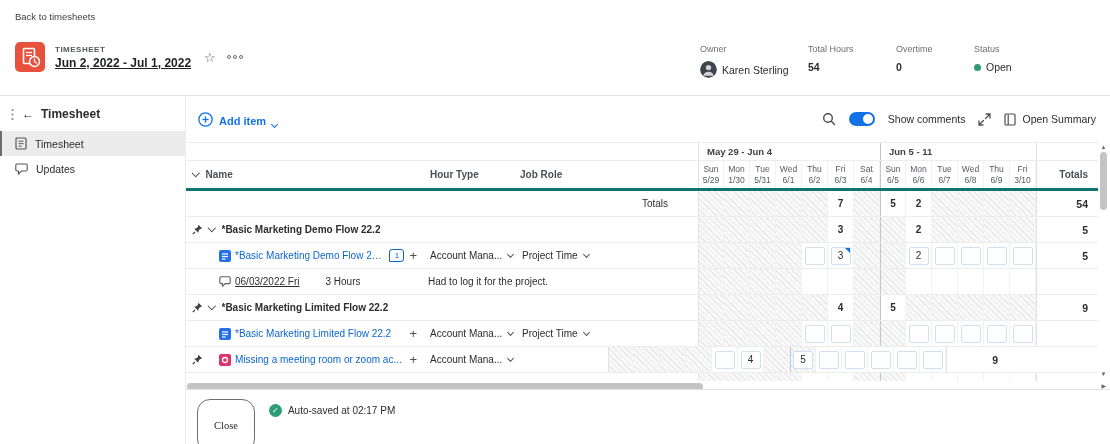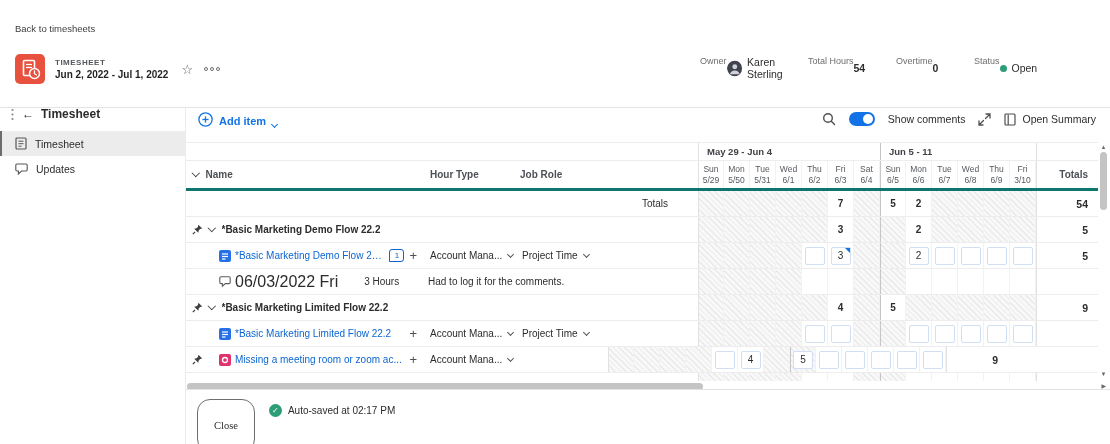--- a/index.html
+++ b/index.html
@@ -2,31 +2,31 @@
 <html><head>
 <meta charset="utf-8">
 <style>
   * { box-sizing: border-box; margin: 0; padding: 0; }
   html,body { width:1110px; height:444px; }
   body {
     position: relative; overflow: hidden; background:#fff; color:#2c2c2c;
     font-family: "Liberation Sans", "DejaVu Sans", sans-serif; font-size:10px;
   }
   
-  .page-header { position:absolute; left:0; top:12px; width:1110px; height:96px; background:#fff; border-bottom:1px solid #e4e4e4; z-index:2; }
+  .page-header { position:absolute; left:0; top:0; width:1110px; height:96px; background:#fff; border-bottom:1px solid #e4e4e4; z-index:2; }
   .back-link { position:absolute; left:15px; top:11px; font-size:9.5px; color:#3d3d3d; cursor:pointer; text-decoration:none; }
   .title-wrap { position:absolute; left:15px; top:42px; display:flex; align-items:center; }
   .ts-icon { width:30px; height:30px; margin-right:10px; display:flex; }
   .eyebrow { font-size:8px; font-weight:700; letter-spacing:.5px; color:#54575c; }
-  .title { font-size:10px; font-weight:700; color:#1f2123; margin-top:2px; white-space:nowrap; }
+  .title { font-size:12px; font-weight:700; color:#1f2123; margin-top:2px; white-space:nowrap;text-decoration:underline; }
   .star { margin-left:13px; font-size:13px; color:#5c5c5c; cursor:pointer; }
   .more-menu { margin-left:11px; display:flex; gap:2px; cursor:pointer; align-items:center; }
   .more-menu i { width:4px; height:4px; border:1px solid #6e6e6e; border-radius:50%; display:block; }
   .meta { position:absolute; left:700px; top:44px; display:flex; }
-  .mcol { display:flex; flex-direction:row; }
+  .mcol { display:flex; flex-direction:column; }
   .m-owner{width:108px} .m-hours{width:88px} .m-ot{width:78px} .m-status{width:70px}
   .m-label { font-size:9px; color:#6e6e6e; margin-bottom:7px; }
   .m-val { font-size:10.5px; display:flex; align-items:center; gap:5px; }
   .m-val.bold { font-weight:700; }
   .avatar { width:17px; height:17px; border-radius:50%; overflow:hidden; display:flex; cursor:pointer; }
   .status-dot { width:7px; height:7px; border-radius:50%; background:#2D9D78; }
   
   .sidebar { position:absolute; left:0; top:96px; width:185px; bottom:0; background:#fff; }
   .panel-head { display:flex; align-items:center; gap:7px; padding:11px 12px 10px 10px; font-size:12px; }
   .panel-title { font-weight:700; }
@@ -74,21 +74,21 @@
   .dval { font-weight:700; }
   .group-name { font-weight:700; white-space:nowrap; overflow:hidden; text-overflow:ellipsis; }
   .task-link { color:#0D66D0; white-space:nowrap; overflow:hidden; text-overflow:ellipsis; cursor:pointer; min-width:0; flex:0 1 auto; }
   .pin-slot { width:12px; flex-shrink:0; display:flex; justify-content:center; }
   .indent { width:8px; flex-shrink:0; display:inline-block; }
   .obj-icon { display:flex; flex-shrink:0; }
   .name-actions { margin-left:auto; display:flex; align-items:center; gap:5px; padding-right:5px; flex-shrink:0; }
   .plus-btn { font-size:13px; color:#4f4f4f; cursor:pointer; line-height:1; }
   .cbadge { min-width:15px; height:13px; border:1px solid #0D66D0; border-radius:3px 3px 3px 0; color:#0D66D0; font-size:8px; display:flex; align-items:center; justify-content:center; padding:0 2px; cursor:pointer; }
   .dd-label { white-space:nowrap; overflow:hidden; text-overflow:ellipsis; }
-  .comment-date { font-size:16px; }
+  .comment-date { font-size:10px;text-decoration:underline; }
   .comment-hours { margin-left:22px; font-size:10px; }
   .c-commentspan { width:276px; padding-left:6px; font-size:10px; white-space:nowrap; overflow:hidden; }
   
   .vscroll { position:absolute; right:2px; top:48px; width:9px; height:233px; display:flex; flex-direction:column; align-items:center; font-size:6px; color:#6a6a6a; }
   .vthumb { width:7px; height:58px; background:#c4c4c4; border-radius:4px; margin:2px 0; cursor:grab; }
   .vspace { flex:1; }
   .hscroll { height:10px; position:relative; margin:0 16px 0 1px; }
   .hthumb { position:absolute; left:0; top:1.5px; height:7px; width:516px; background:#c4c4c4; border-radius:4px; cursor:grab; }
   .harrow { position:absolute; right:-12px; top:1px; font-size:6px; color:#6a6a6a; cursor:pointer; }
   
@@ -240,21 +240,21 @@
         </div>
         <div class="cell c-htype hdr">Hour Type</div>
         <div class="cell c-role hdr">Job Role</div>
         <div class="cell c-spacer"></div>
         <div class="cell c-day hdrday dayfirst">
           <span>Sun</span>
           <span>5/29</span>
         </div>
         <div class="cell c-day hdrday">
           <span>Mon</span>
-          <span>5/50</span>
+          <span>1/30</span>
         </div>
         <div class="cell c-day hdrday">
           <span>Tue</span>
           <span>5/31</span>
         </div>
         <div class="cell c-day hdrday">
           <span>Wed</span>
           <span>6/1</span>
         </div>
         <div class="cell c-day hdrday">
@@ -415,21 +415,21 @@
           <span class="pin-slot"></span>
           <span class="indent"></span>
           <span class="obj-icon">
             <svg width="12" height="11" viewBox="0 0 12 11">
               <path d="M2 .8 h8 a1.2 1.2 0 0 1 1.2 1.2 v4.4 a1.2 1.2 0 0 1 -1.2 1.2 H6.4 L3.4 10.2 V7.6 H2 A1.2 1.2 0 0 1 .8 6.4 V2 A1.2 1.2 0 0 1 2 .8 Z" fill="none" stroke="#5c5c5c" stroke-width="1.1"></path>
             </svg>
           </span>
           <span class="comment-date">06/03/2022 Fri</span>
           <span class="comment-hours">3 Hours</span>
         </div>
-        <div class="cell c-commentspan">Had to log it for the comments.</div>
+        <div class="cell c-commentspan">Had to log it for the project.</div>
         <div class="cell c-day hatch dayfirst"></div>
         <div class="cell c-day hatch"></div>
         <div class="cell c-day hatch"></div>
         <div class="cell c-day hatch"></div>
         <div class="cell c-day"></div>
         <div class="cell c-day"></div>
         <div class="cell c-day hatch"></div>
         <div class="cell c-day hatch wksep"></div>
         <div class="cell c-day"></div>
         <div class="cell c-day"></div>

